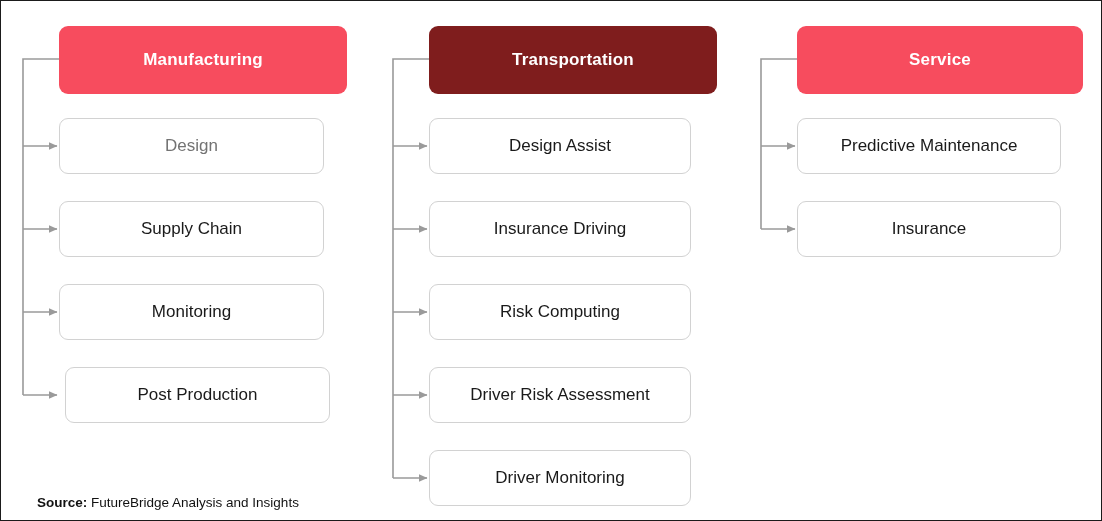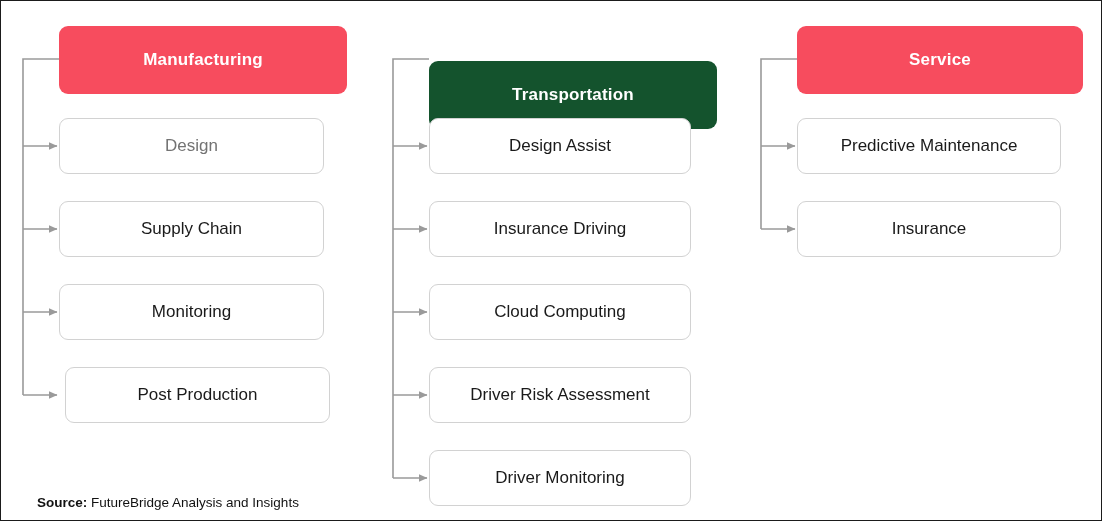--- a/index.html
+++ b/index.html
@@ -113,24 +113,24 @@
 
   <div id="columns-layer">
       <div class="column" style="left: 0px;">
         <div class="header-box" style="left: 58px; top: 25px; width: 288px; height: 68px; background: rgb(247, 76, 94); color: rgb(255, 255, 255);">Manufacturing</div>
         <div class="child-box" style="left: 58px; top: 117px; width: 265px; height: 56px; background: rgb(255, 255, 255); border-color: rgb(210, 210, 210); color: #737373;">Design</div>
         <div class="child-box" style="left: 58px; top: 200px; width: 265px; height: 56px; background: rgb(255, 255, 255); border-color: rgb(210, 210, 210); color: rgb(26, 26, 26);">Supply Chain</div>
         <div class="child-box" style="left: 58px; top: 283px; width: 265px; height: 56px; background: rgb(255, 255, 255); border-color: rgb(210, 210, 210); color: rgb(26, 26, 26);">Monitoring</div>
         <div class="child-box" style="left: 64px; top: 366px; width: 265px; height: 56px; background: rgb(255, 255, 255); border-color: rgb(210, 210, 210); color: rgb(26, 26, 26);">Post Production</div>
       </div>
       <div class="column" style="left: 0px;">
-        <div class="header-box" style="left: 428px; top: 25px; width: 288px; height: 68px; background: #14532d; color: rgb(255, 255, 255); margin-top: 35px;">Transportation</div>
+        <div class="header-box" style="left: 428px; top: 25px; width: 288px; height: 68px; background: #7f1d1d; color: rgb(255, 255, 255);">Transportation</div>
         <div class="child-box" style="left: 428px; top: 117px; width: 262px; height: 56px; background: rgb(255, 255, 255); border-color: rgb(210, 210, 210); color: rgb(26, 26, 26);">Design Assist</div>
         <div class="child-box" style="left: 428px; top: 200px; width: 262px; height: 56px; background: rgb(255, 255, 255); border-color: rgb(210, 210, 210); color: rgb(26, 26, 26);">Insurance Driving</div>
-        <div class="child-box" style="left: 428px; top: 283px; width: 262px; height: 56px; background: rgb(255, 255, 255); border-color: rgb(210, 210, 210); color: rgb(26, 26, 26);">Cloud Computing</div>
+        <div class="child-box" style="left: 428px; top: 283px; width: 262px; height: 56px; background: rgb(255, 255, 255); border-color: rgb(210, 210, 210); color: rgb(26, 26, 26);">Risk Computing</div>
         <div class="child-box" style="left: 428px; top: 366px; width: 262px; height: 56px; background: rgb(255, 255, 255); border-color: rgb(210, 210, 210); color: rgb(26, 26, 26);">Driver Risk Assessment</div>
         <div class="child-box" style="left: 428px; top: 449px; width: 262px; height: 56px; background: rgb(255, 255, 255); border-color: rgb(210, 210, 210); color: rgb(26, 26, 26);">Driver Monitoring</div>
       </div>
       <div class="column" style="left: 0px;">
         <div class="header-box" style="left: 796px; top: 25px; width: 286px; height: 68px; background: rgb(247, 76, 94); color: rgb(255, 255, 255);">Service</div>
         <div class="child-box" style="left: 796px; top: 117px; width: 264px; height: 56px; background: rgb(255, 255, 255); border-color: rgb(210, 210, 210); color: rgb(26, 26, 26);">Predictive Maintenance</div>
         <div class="child-box" style="left: 796px; top: 200px; width: 264px; height: 56px; background: rgb(255, 255, 255); border-color: rgb(210, 210, 210); color: rgb(26, 26, 26);">Insurance</div>
       </div>
     </div>
 

